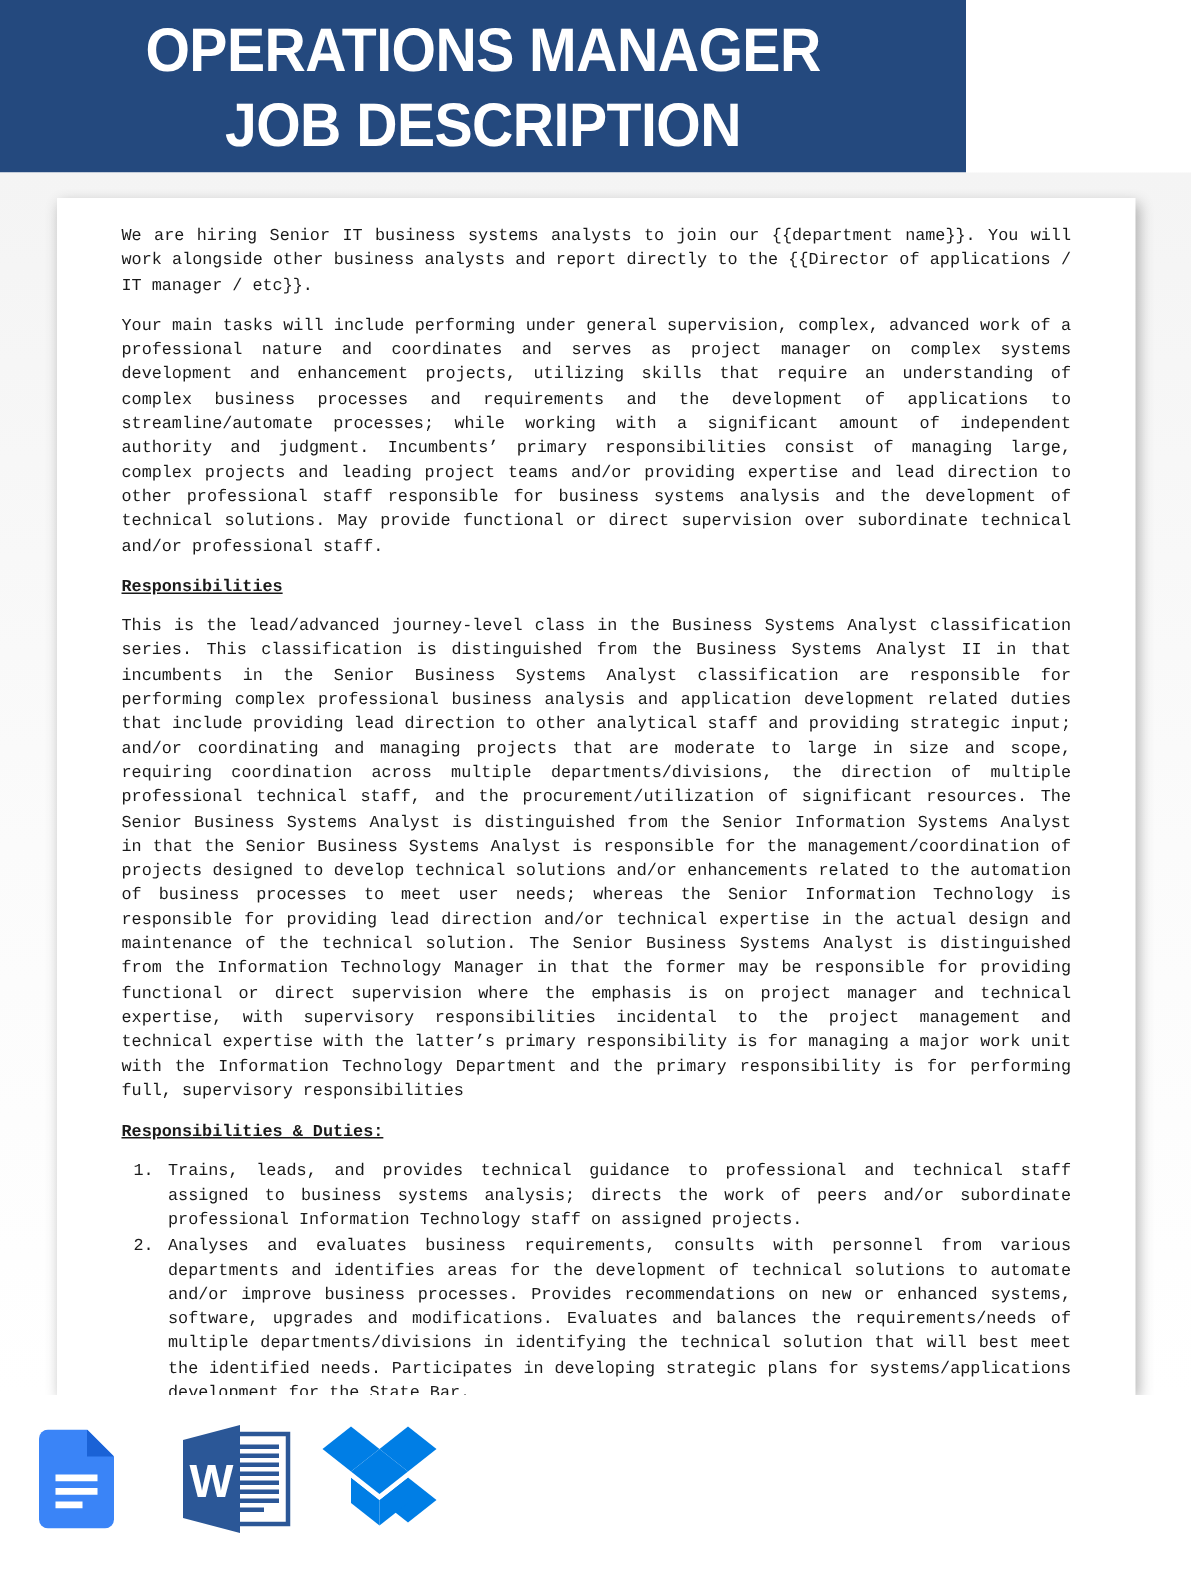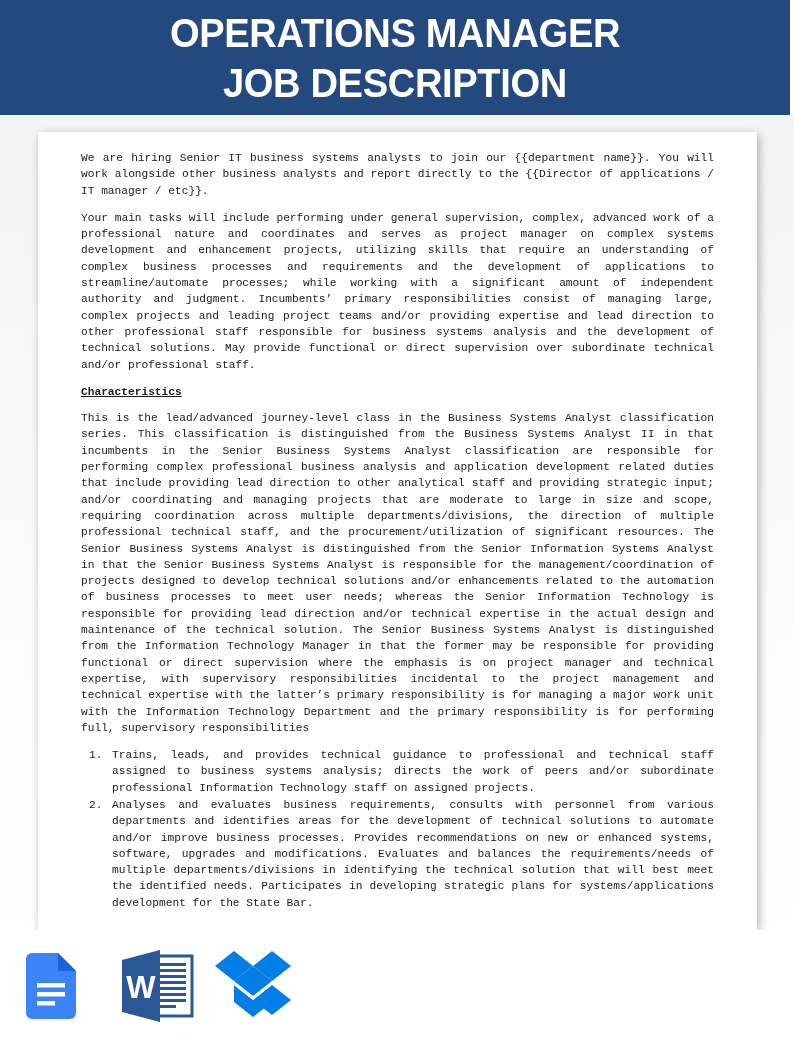--- a/index.html
+++ b/index.html
@@ -10,21 +10,21 @@
     width: 794px;
     height: 1058px;
     background: #ffffff;
     font-family: "Liberation Sans", sans-serif;
     overflow: hidden;
     position: relative;
   }
 
   
   .banner {
-    width: 790px;
+    width: 644px;
     height: 115px;
     background: #24497E;
     display: flex;
     flex-direction: column;
     align-items: center;
     justify-content: center;
     box-sizing: border-box;
   }
   .banner-line {
     color: #ffffff;
@@ -136,24 +136,25 @@
 </div>
 
 <div class="page-area">
   <div class="doc-page">
     <div class="doc-body">
 
       <p class="para">We are hiring Senior IT business systems analysts to join our {{department name}}. You will work alongside other business analysts and report directly to the {{Director of applications / IT manager / etc}}.</p>
 
       <p class="para">Your main tasks will include performing under general supervision, complex, advanced work of a professional nature and coordinates and serves as project manager on complex systems development and enhancement projects, utilizing skills that require an understanding of complex business processes and requirements and the development of applications to streamline/automate processes; while working with a significant amount of independent authority and judgment. Incumbents’ primary responsibilities consist of managing large, complex projects and leading project teams and/or providing expertise and lead direction to other professional staff responsible for business systems analysis and the development of technical solutions. May provide functional or direct supervision over subordinate technical and/or professional staff.</p>
 
-      <p class="heading">Characteristics</p>
+      <p class="heading">Responsibilities</p>
 
       <p class="para">This is the lead/advanced journey-level class in the Business Systems Analyst classification series. This classification is distinguished from the Business Systems Analyst II in that incumbents in the Senior Business Systems Analyst classification are responsible for performing complex professional business analysis and application development related duties that include providing lead direction to other analytical staff and providing strategic input; and/or coordinating and managing projects that are moderate to large in size and scope, requiring coordination across multiple departments/divisions, the direction of multiple professional technical staff, and the procurement/utilization of significant resources. The Senior Business Systems Analyst is distinguished from the Senior Information Systems Analyst in that the Senior Business Systems Analyst is responsible for the management/coordination of projects designed to develop technical solutions and/or enhancements related to the automation of business processes to meet user needs; whereas the Senior Information Technology is responsible for providing lead direction and/or technical expertise in the actual design and maintenance of the technical solution. The Senior Business Systems Analyst is distinguished from the Information Technology Manager in that the former may be responsible for providing functional or direct supervision where the emphasis is on project manager and technical expertise, with supervisory responsibilities incidental to the project management and technical expertise with the latter’s primary responsibility is for managing a major work unit with the Information Technology Department and the primary responsibility is for performing full, supervisory responsibilities</p>
 
+      <p class="heading heading-spaced">Responsibilities &amp; Duties:</p>
 
       <ol class="duties">
         <li>Trains, leads, and provides technical guidance to professional and technical staff assigned to business systems analysis; directs the work of peers and/or subordinate professional Information Technology staff on assigned projects.</li>
         <li>Analyses and evaluates business requirements, consults with personnel from various departments and identifies areas for the development of technical solutions to automate and/or improve business processes. Provides recommendations on new or enhanced systems, software, upgrades and modifications. Evaluates and balances the requirements/needs of multiple departments/divisions in identifying the technical solution that will best meet the identified needs. Participates in developing strategic plans for systems/applications development for the State Bar.</li>
       </ol>
 
     </div>
   </div>
 </div>
 

